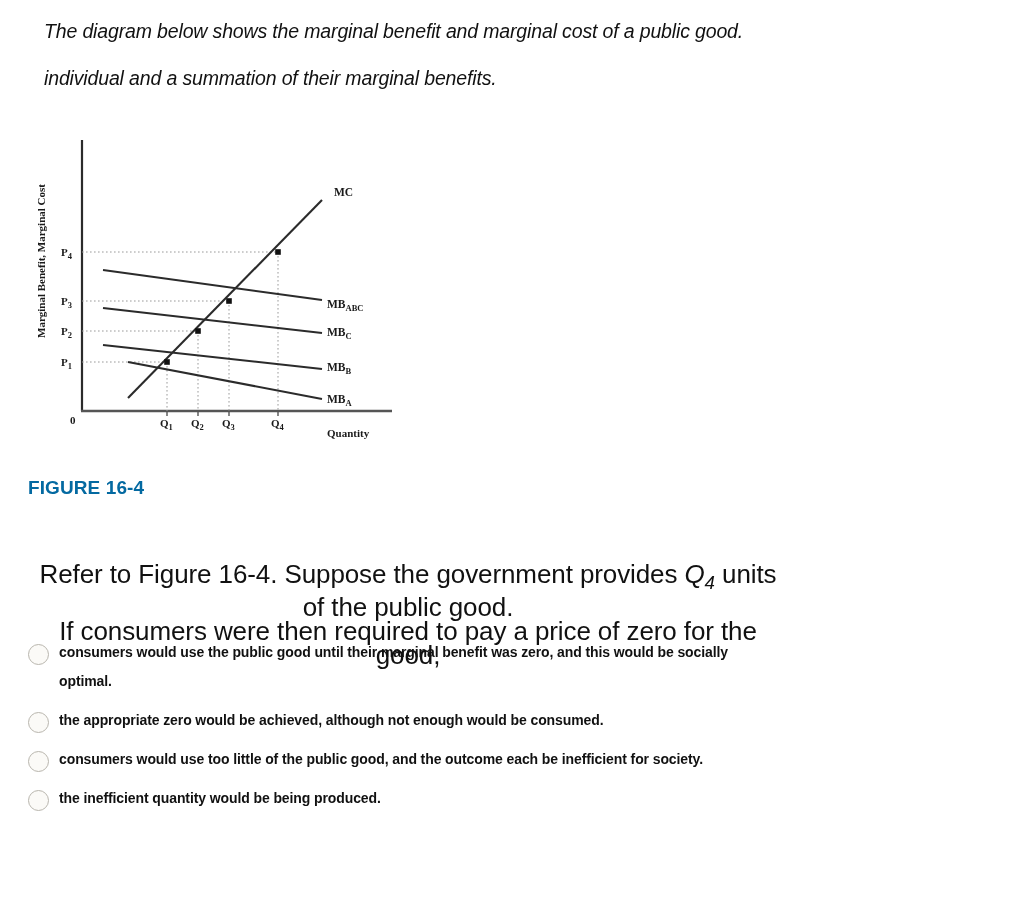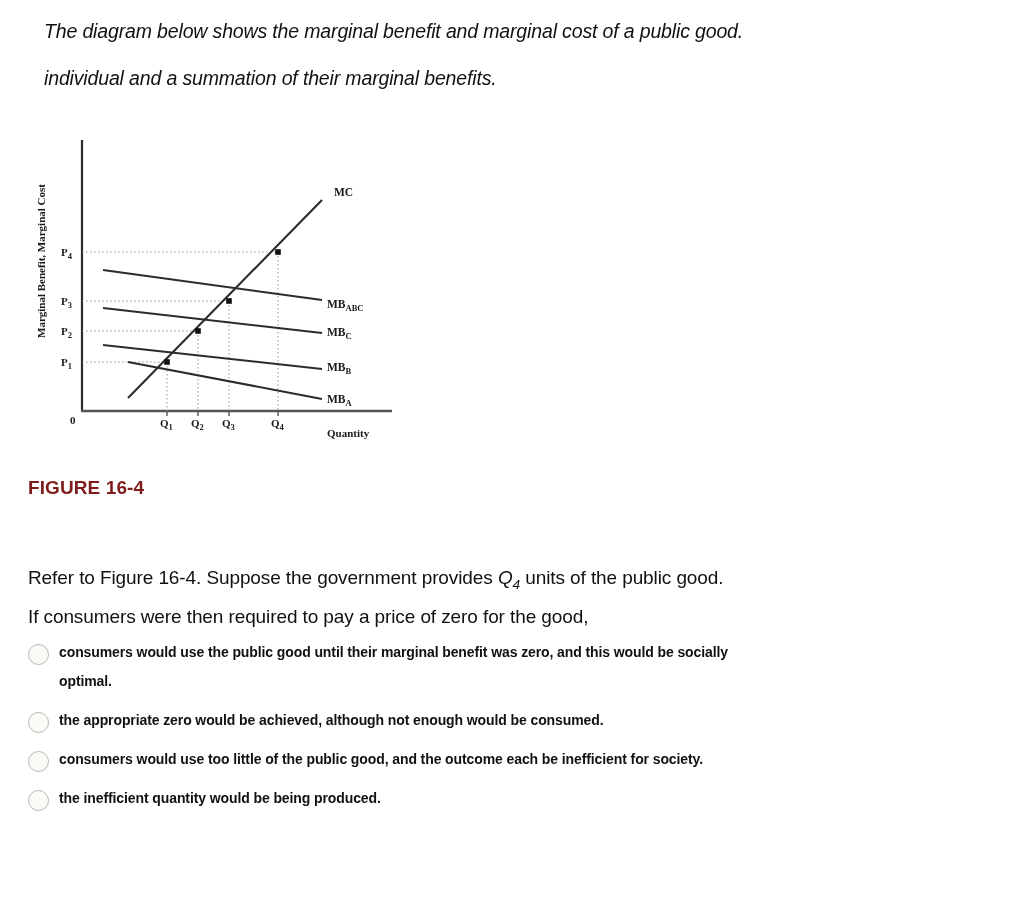--- a/index.html
+++ b/index.html
@@ -41,34 +41,35 @@
     height: 330px;
   }
   .figure-svg { display: block; }
 
   .figure-caption {
     position: absolute;
     left: 28px;
     top: 477px;
     font-size: 19px;
     font-weight: bold;
-    color: #7f1d1d;
+    color: #0369a1;
     letter-spacing: 0.1px;
   }
 
   
   .question {
     position: absolute;
     left: 28px;
     top: 562px;
     width: 760px;
-    font-size: 19px;
-    line-height: 32px;
+    font-size: 26px;
+    line-height: 24px;
     color: #111111;
     letter-spacing: -0.1px;
+    text-align: center;
   }
   .question p { margin: 0; }
   .qvar {
     font-style: italic;
   }
   .qvar sub { font-style: italic; font-size: 0.72em; }
 
   
   .options {
     position: absolute;

